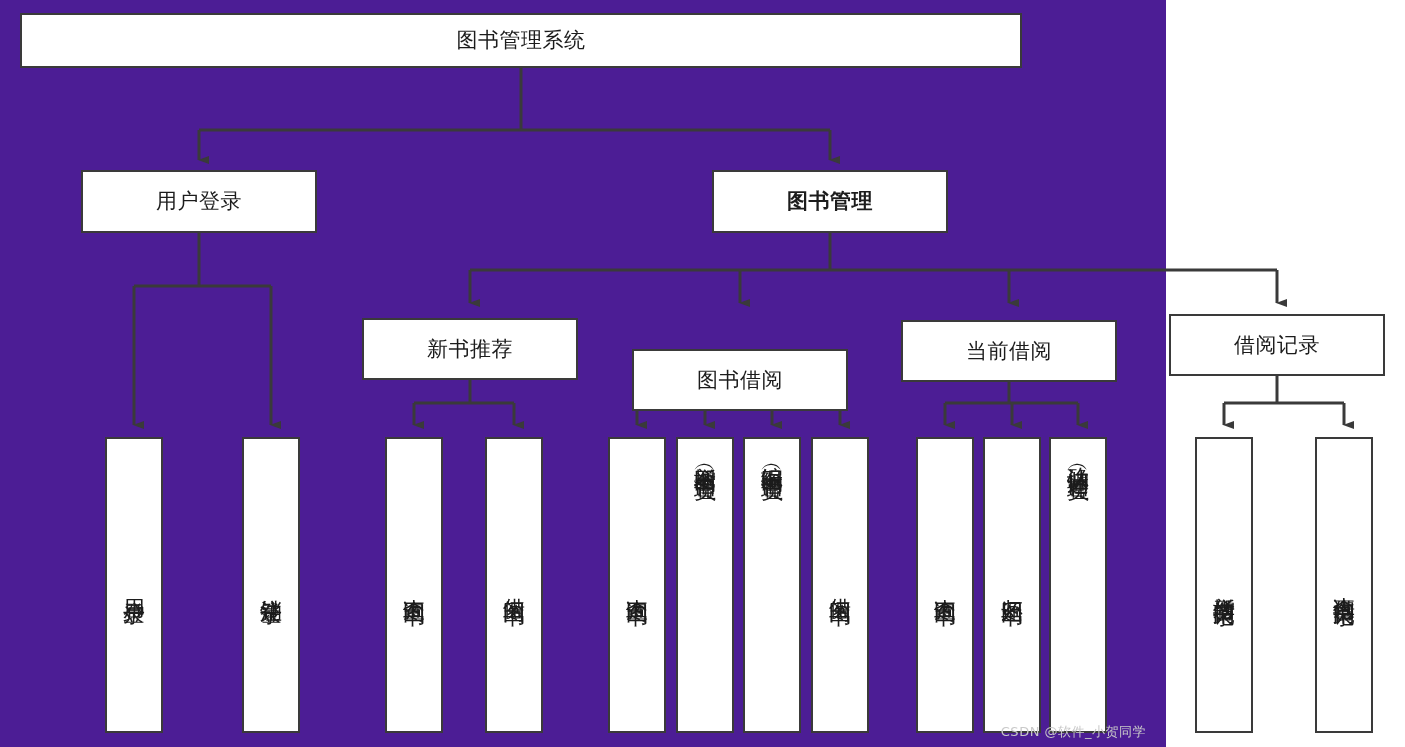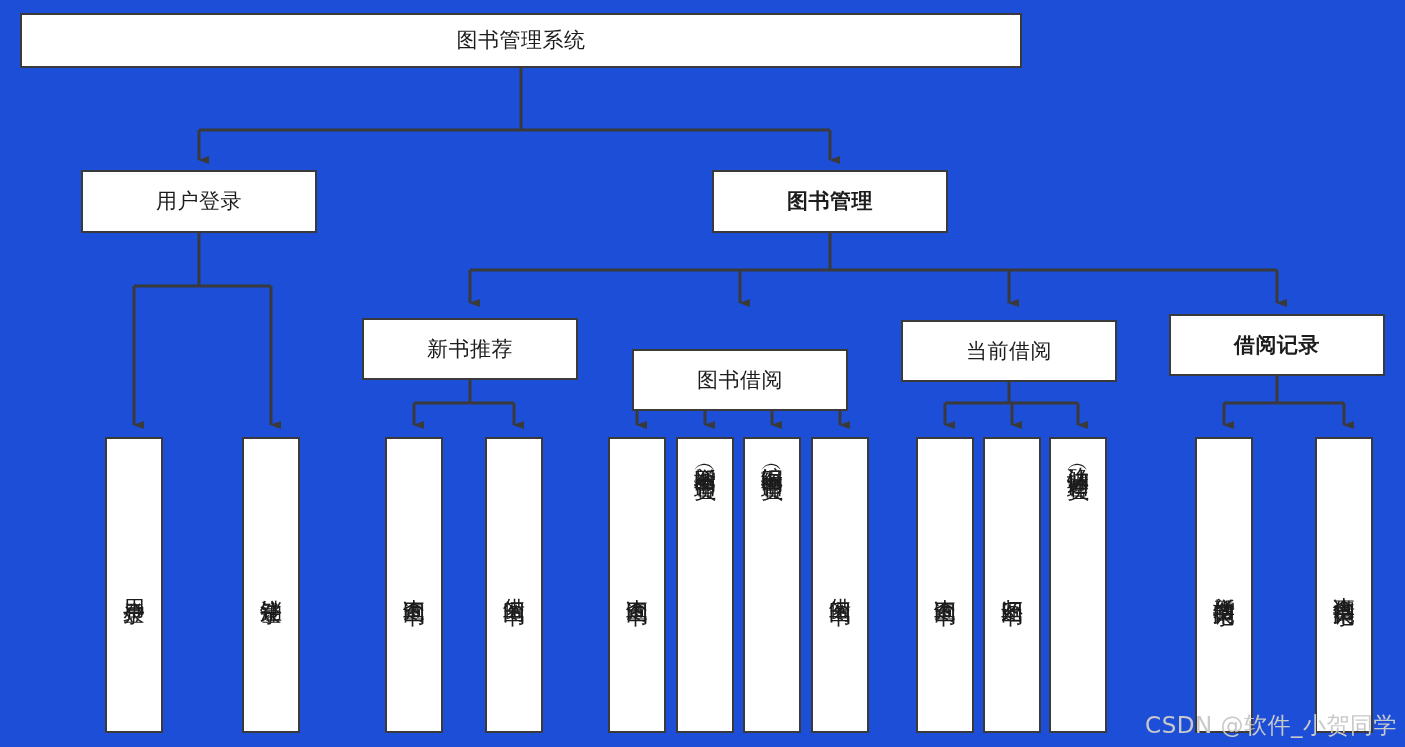--- a/index.html
+++ b/index.html
@@ -9,23 +9,23 @@
   }
   body {
     width: 1405px;
     height: 747px;
     font-family: "DejaVu Sans", "Liberation Sans", sans-serif;
     overflow: hidden;
     position: relative;
   }
   #diagram-root {
     position: relative;
-    width: 1405px;
+    width: 1166px;
     height: 747px;
-    background: #1d4ed8;
+    background: #4c1d95;
   }
   svg#connectors {
     position: absolute;
     left: 0;
     top: 0;
     width: 1405px;
     height: 747px;
   }
   .node {
     position: absolute;
@@ -59,23 +59,23 @@
     line-height: 1;
     white-space: pre;
     margin: 0 auto;
   }
   .node.vertical.centered {
     align-items: center;
     padding-top: 0;
   }
   #watermark {
     position: absolute;
-    right: 8px;
+    right: 20px;
     bottom: 6px;
-    font-size: 23px;
+    font-size: 13px;
     color: #c9c9c9;
     letter-spacing: 0.5px;
     white-space: nowrap;
     user-select: none;
   }
 </style>
 </head>
 <body>
 
 <div id="diagram-root">
@@ -149,21 +149,21 @@
   </div>
 
   <div class="node horizontal" style="left:632px; top:314px; width:216px; height:62px;margin-top:35px;">
     <span class="node-label">图书借阅</span>
   </div>
 
   <div class="node horizontal" style="left:901px; top:320px; width:216px; height:62px;">
     <span class="node-label">当前借阅</span>
   </div>
 
-  <div class="node horizontal" style="left:1169px; top:314px; width:216px; height:62px;font-weight:bold;">
+  <div class="node horizontal" style="left:1169px; top:314px; width:216px; height:62px;">
     <span class="node-label">借阅记录</span>
   </div>
 
   <div class="node vertical centered" style="left:105px; top:437px; width:58px; height:296px;">
     <span class="node-label">用户登录</span>
   </div>
 
   <div class="node vertical centered" style="left:242px; top:437px; width:58px; height:296px;">
     <span class="node-label">注销登录</span>
   </div>

